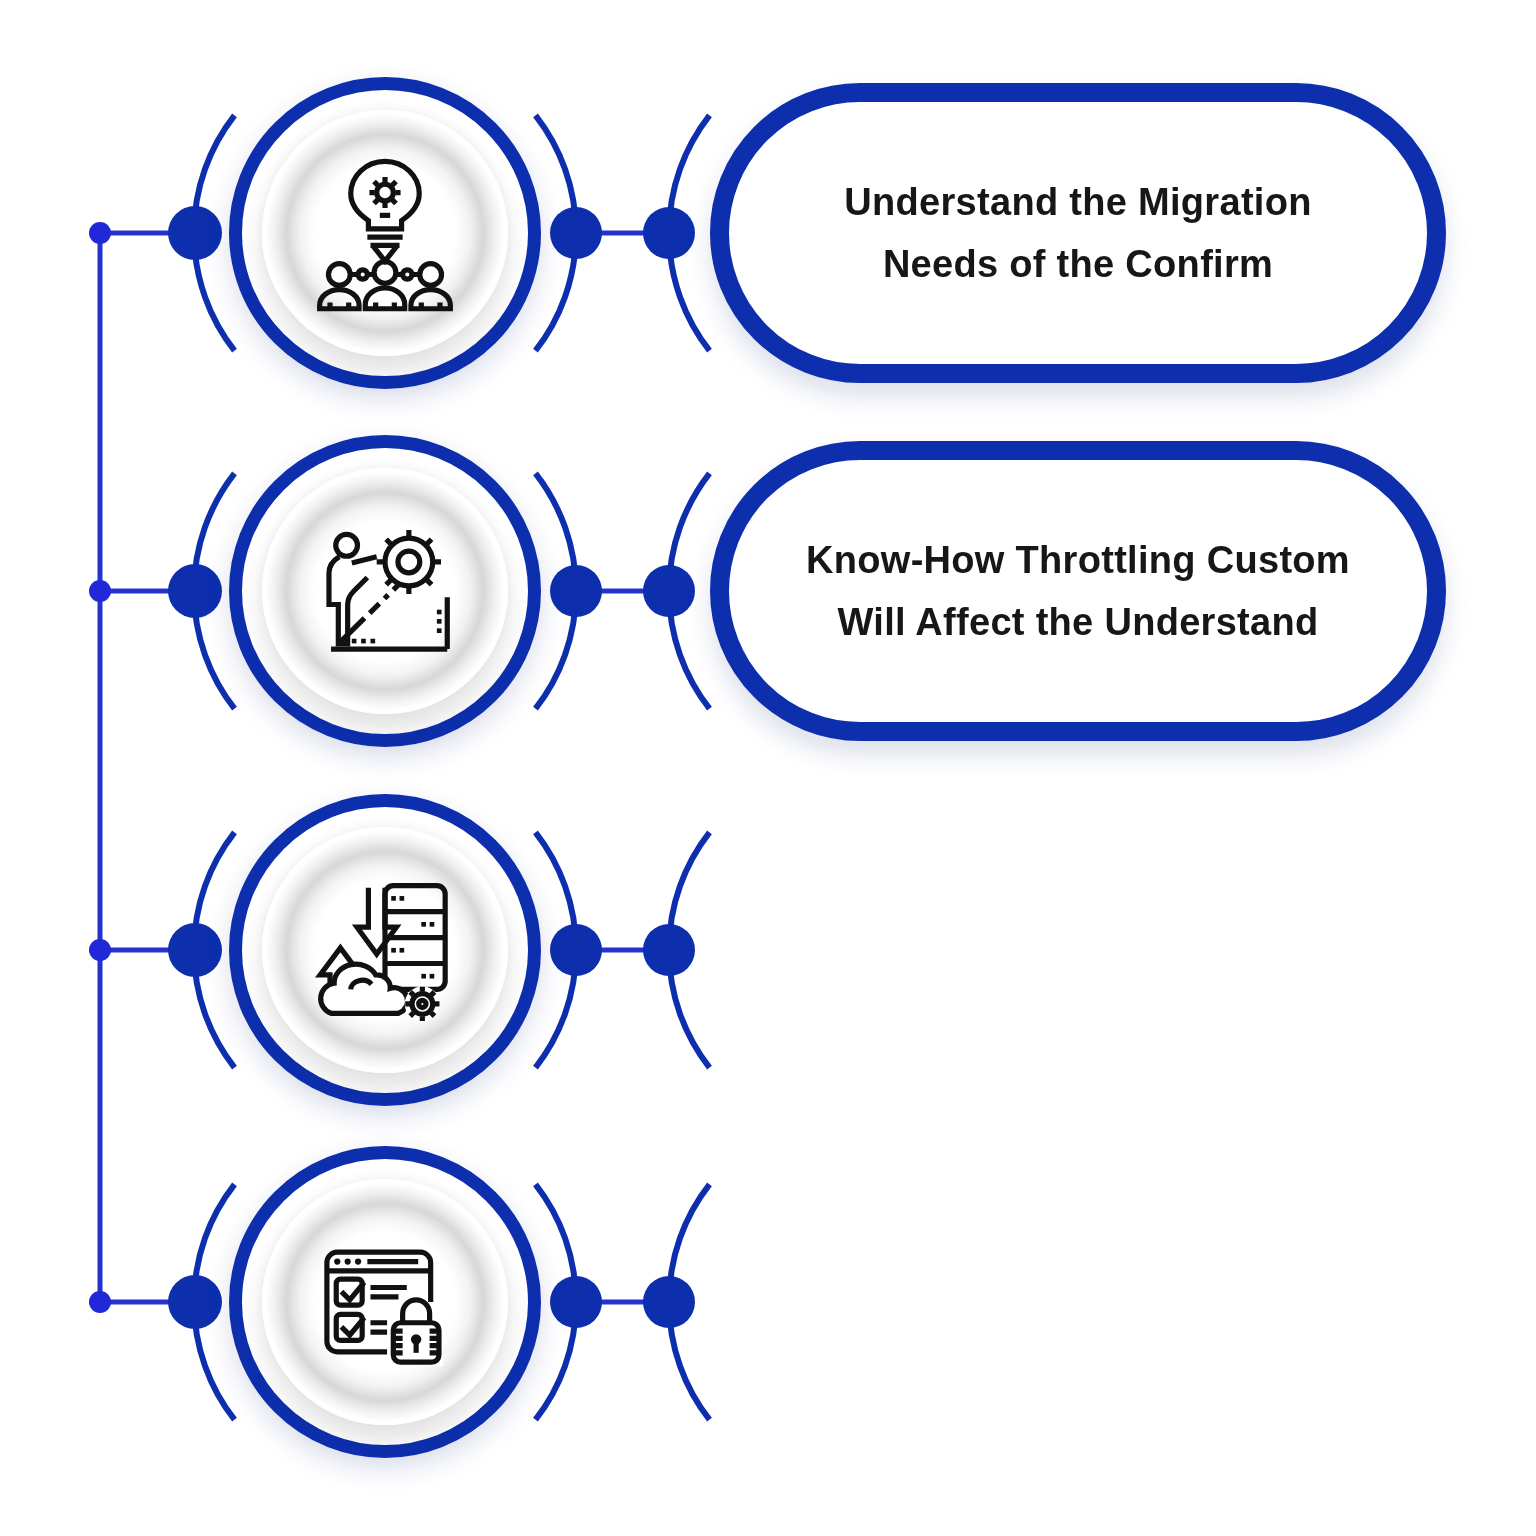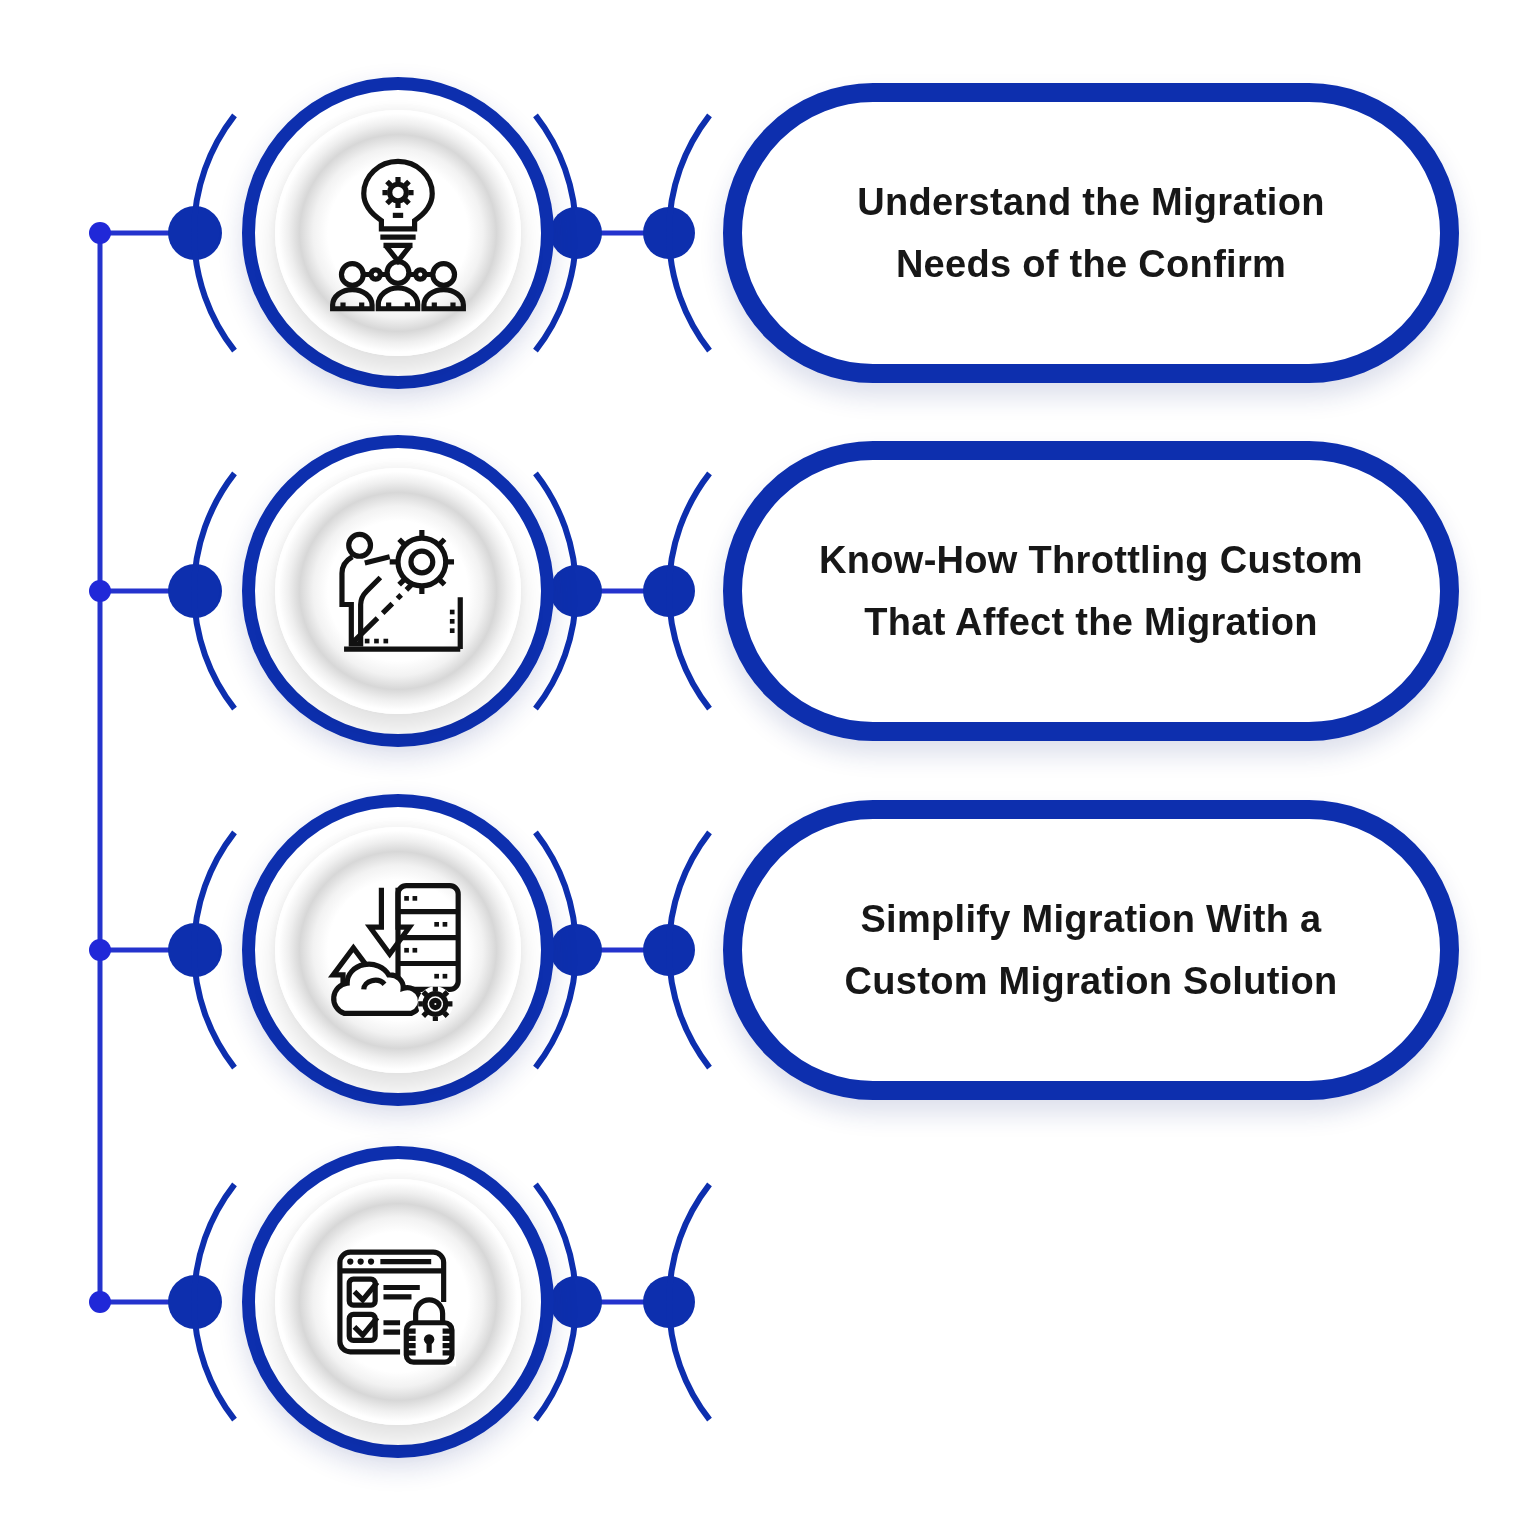--- a/index.html
+++ b/index.html
@@ -1,19 +1,19 @@
 <!DOCTYPE html>
 <html><head>
 <meta charset="utf-8">
 <style>
   html,body{margin:0;padding:0;background:#ffffff;}
   .canvas{position:relative;width:1536px;height:1536px;background:#ffffff;overflow:hidden;
           font-family:"Liberation Sans",sans-serif;}
   .connectors{position:absolute;left:0;top:0;z-index:1;}
-  .row{position:absolute;left:13px;width:1316px;height:312px;z-index:2;}
+  .row{position:absolute;left:0;width:1316px;height:312px;z-index:2;}
   .circle{position:absolute;left:229px;top:0;width:312px;height:312px;border-radius:50%;
           background:#ffffff;border:13px solid #0d2fae;display:flex;align-items:center;justify-content:center;
           box-shadow:0 10px 26px rgba(25,45,130,.16);box-sizing:border-box;}
   .neumorph{width:246px;height:246px;border-radius:50%;display:flex;align-items:center;justify-content:center;
           background:radial-gradient(closest-side,#ffffff 57%,#f2f2f2 69%,#d7d7d7 80%,#efefef 89%,#ffffff 97%);
           box-shadow:0 16px 26px rgba(0,0,0,.12), 0 -4px 10px rgba(0,0,0,.04);}
   .icon{width:166px;height:166px;stroke:#111111;fill:none;stroke-width:5;stroke-linecap:butt;stroke-linejoin:miter;}
   .pill{position:absolute;left:710px;top:6px;width:736px;height:300px;border:19px solid #0d2fae;
         border-radius:150px;background:#ffffff;box-sizing:border-box;
         display:flex;flex-direction:column;align-items:center;justify-content:center;
@@ -93,21 +93,21 @@
               <rect x="66" y="126" width="4.5" height="4.5"></rect>
             <rect x="130" y="98" width="4.5" height="4.5"></rect>
               <rect x="130" y="107" width="4.5" height="4.5"></rect>
               <rect x="130" y="116" width="4.5" height="4.5"></rect>
           </g>
         </svg>
       </div>
     </div>
     <div class="pill">
       <span>Know-How Throttling Custom</span>
-      <span>That Affect the Migration</span>
+      <span>Will Affect the Understand</span>
     </div>
   </div>
 
   <div class="row" style="top:794px;">
     <div class="circle">
       <div class="neumorph">
         <svg class="icon" viewBox="0 0 160 160">
           <rect x="80" y="18" width="58" height="100" rx="8"></rect>
           <path d="M80,43 H138 M80,68 H138 M80,93 H138"></path>
           <g fill="#111111" stroke="none">
@@ -123,24 +123,20 @@
           <path d="M27,136 V104 H17.5 L37,78 L56.5,104 H47 V136 Z"></path>
           <path d="M64,20 V58 H53 L72,84 L91,58 H80 V20"></path>
           <path d="M28,141 A15,15 0 0 1 31,112 A21,18 0 0 1 71,104 A13,12 0 0 1 85,117 A12.5,12.5 0 0 1 93,141 Z" fill="#ffffff"></path>
           <path d="M47,118 a11,9 0 0 1 20,-5" fill="none"></path>
           <circle cx="116" cy="132" r="17" fill="#ffffff" stroke="none"></circle>
           <circle cx="116" cy="132" r="10" fill="#ffffff"></circle>
           <circle cx="116" cy="132" r="3.5"></circle>
           <path d="M128,132 H132.5 M124.5,123.5 L127.7,120.3 M116,120 V115.5 M107.5,123.5 L104.3,120.3 M104,132 H99.5 M107.5,140.5 L104.3,143.7 M116,144 V148.5 M124.5,140.5 L127.7,143.7"></path>
         </svg>
       </div>
-    </div>
-    <div class="pill">
-      <span>Simplify Migration With a</span>
-      <span>Custom Migration Solution</span>
     </div>
   </div>
 
   <div class="row" style="top:1146px;">
     <div class="circle">
       <div class="neumorph">
         <svg class="icon" viewBox="0 0 160 160">
           <rect x="24" y="32" width="100" height="96" rx="10"></rect>
           <path d="M24,50 H124"></path>
           <g fill="#111111" stroke="none">

